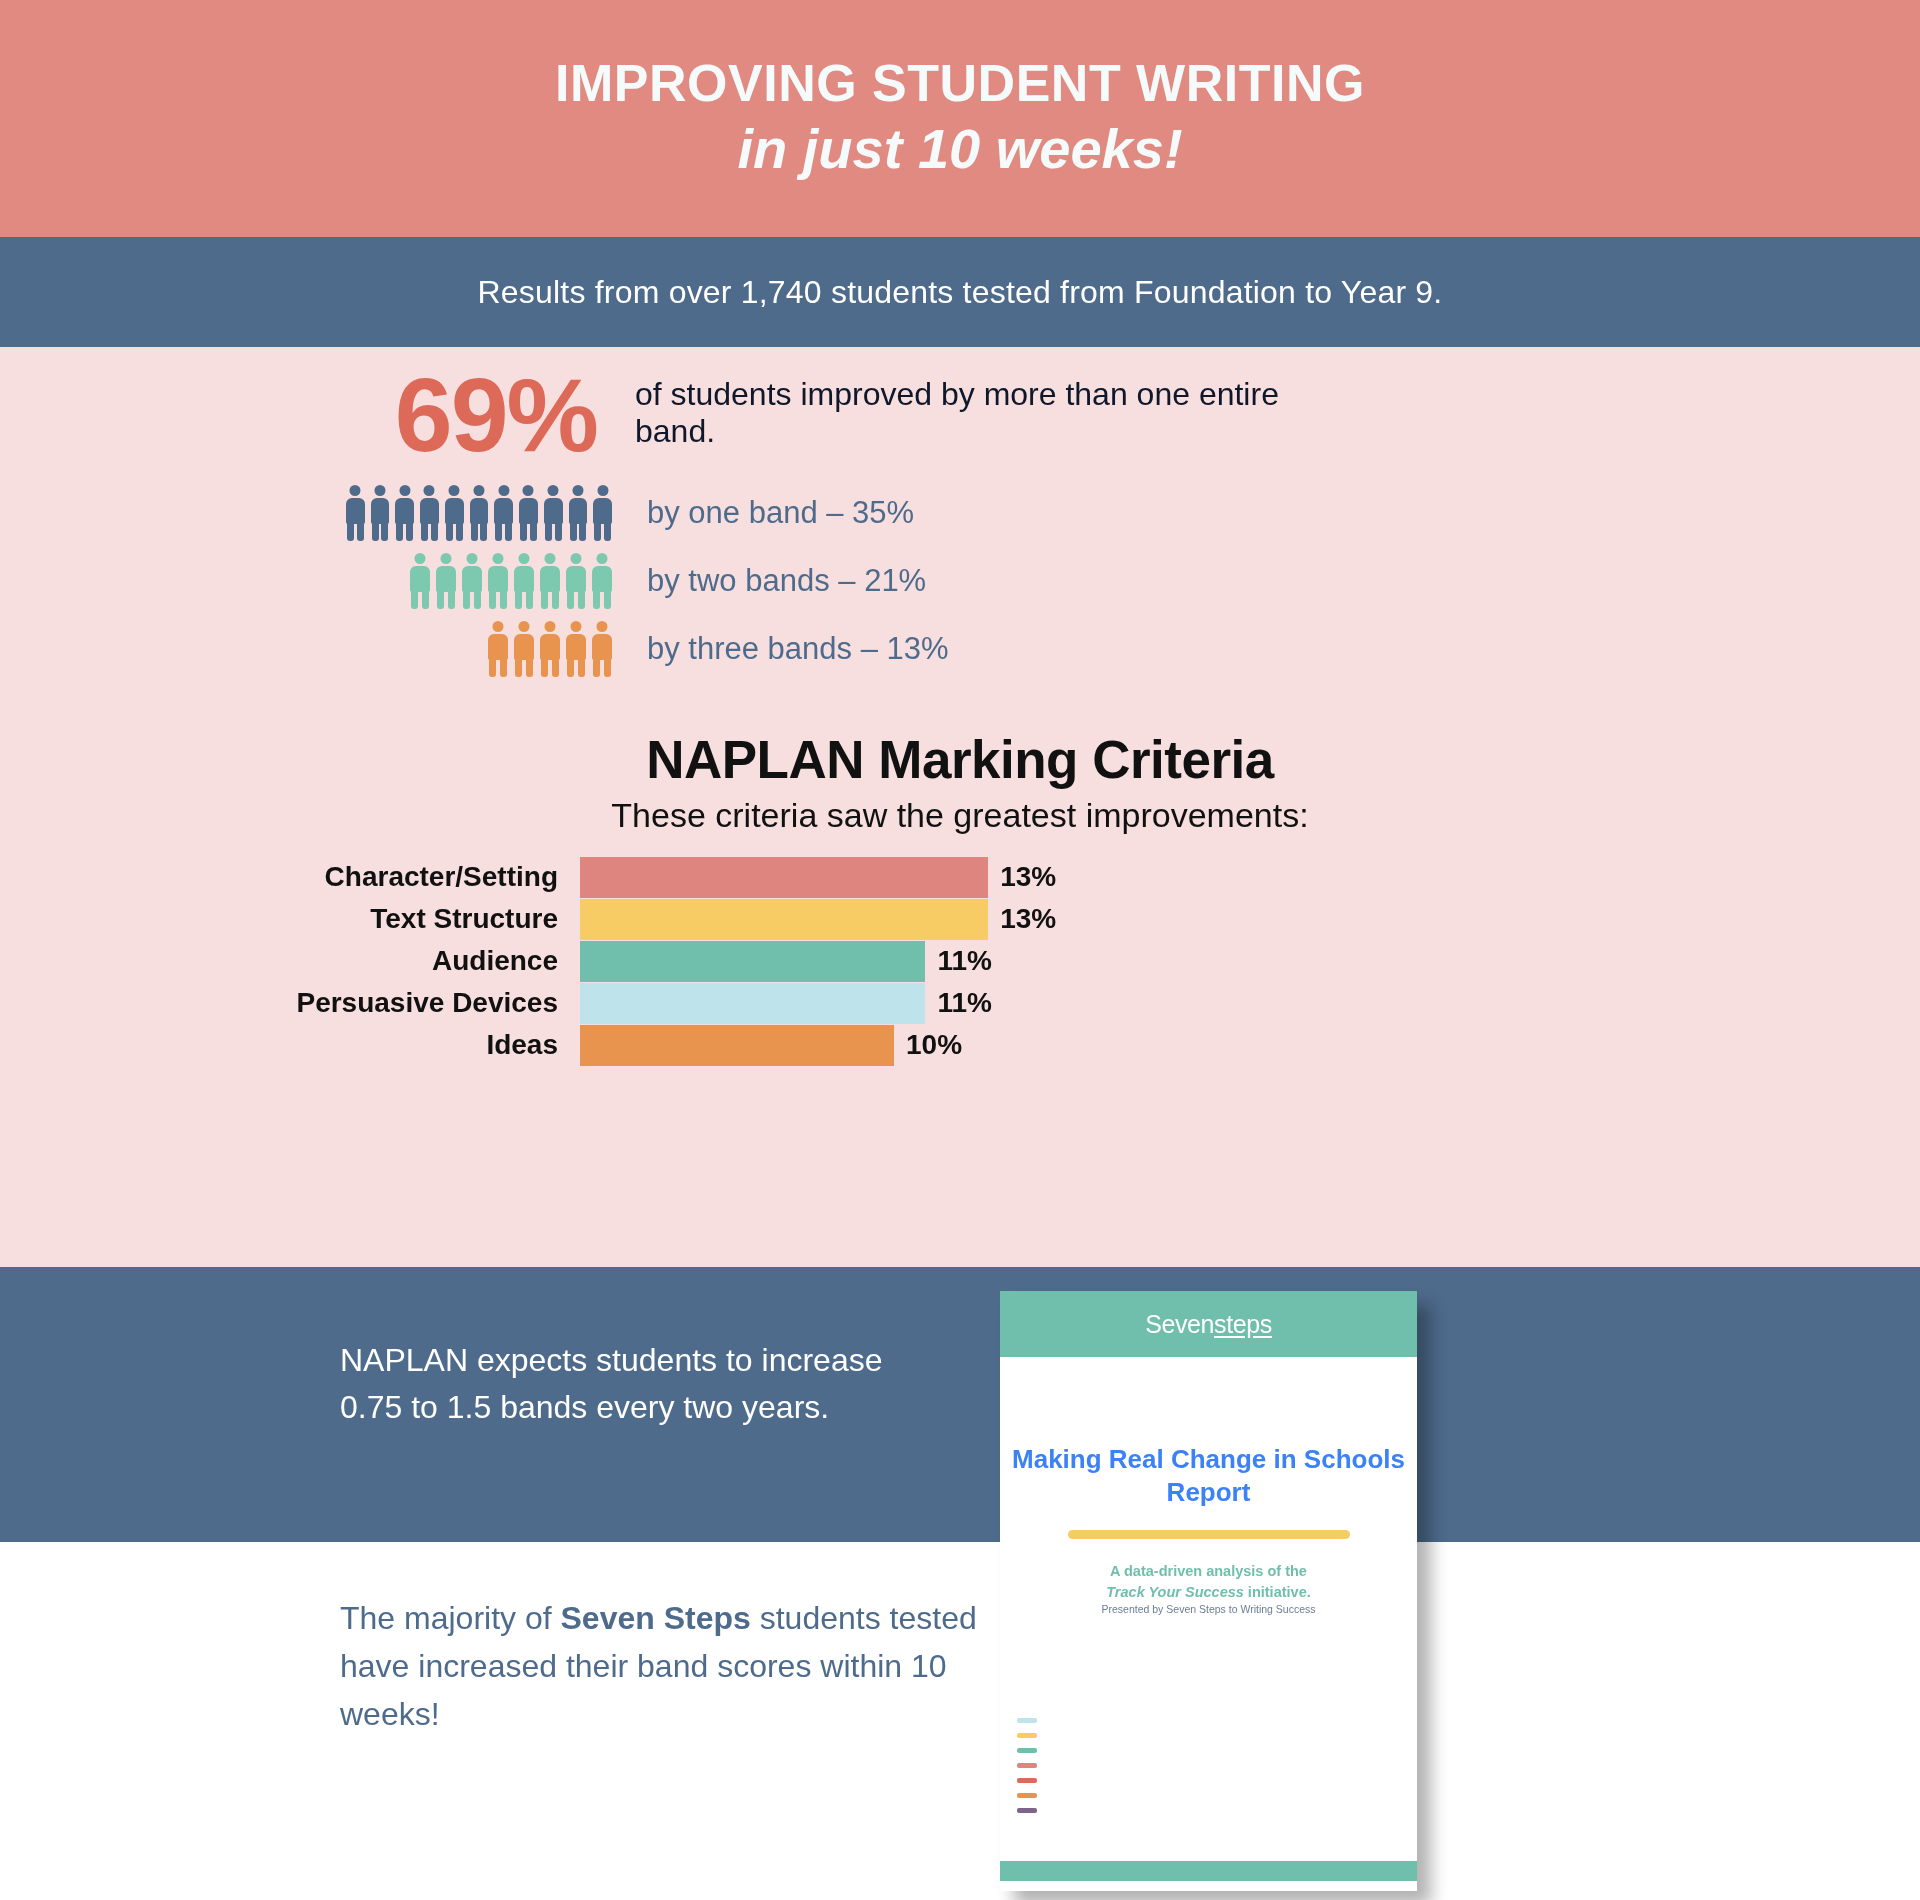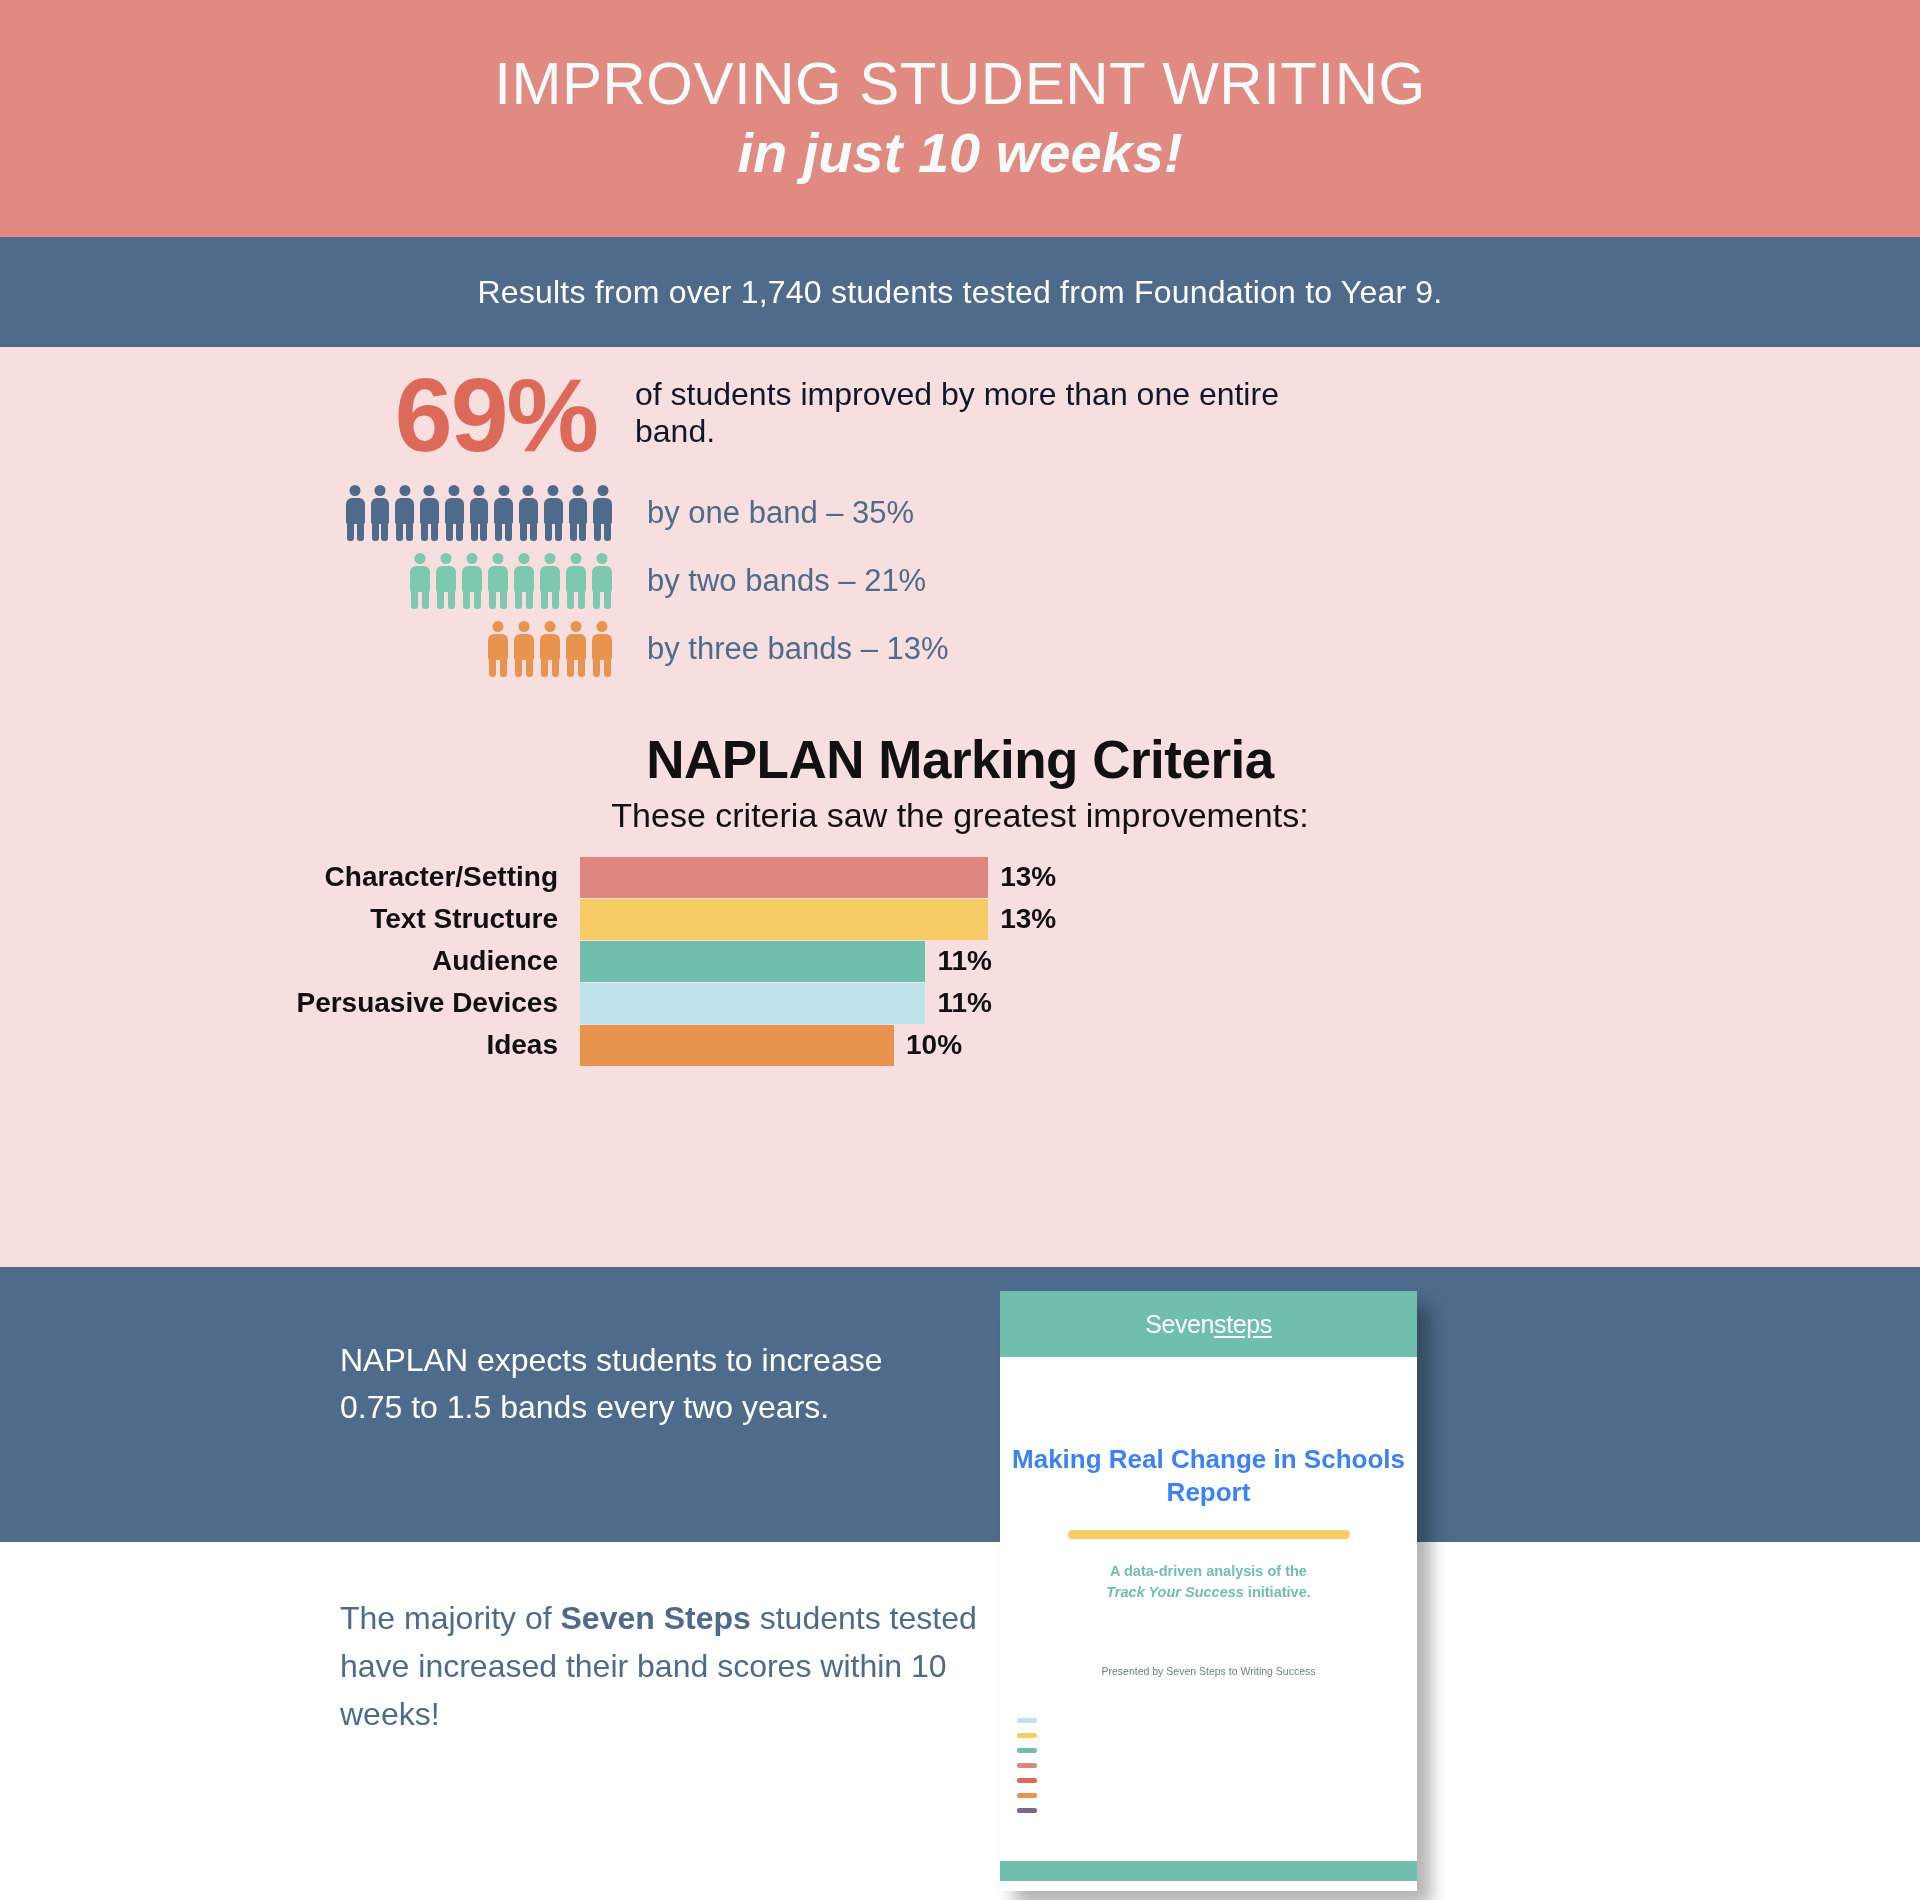--- a/index.html
+++ b/index.html
@@ -13,21 +13,21 @@
 
   
   .band-title{
     background:#E08A82;
     height:237px;
     display:flex; flex-direction:column;
     align-items:center; justify-content:center;
     color:#F5FAFB;
   }
   .title-main{
-    font-size:60px; font-weight:normal; letter-spacing:.5px;
+    font-size:52px; font-weight:bold; letter-spacing:.5px;
     line-height:1.05; text-transform:uppercase;
   }
   .title-sub{
     font-size:56px; font-weight:bold; font-style:italic;
     line-height:1.15; margin-top:6px;
   }
 
   
   .band-results{
     background:#4E6B8C;
@@ -154,21 +154,21 @@
   .report-rule{
     width:282px; height:9px; background:#F8CC64;
     border-radius:5px; margin:22px auto 0;
   }
   .report-desc{
     color:#6FBFAC; font-weight:bold; font-size:14.5px;
     text-align:center; line-height:1.45; margin-top:22px;
   }
   .report-desc i{ font-style:italic; }
   .report-presented{
-    color:#6B7D94; font-size:10.5px; text-align:center; margin-top:62px;
+    color:#6B7D94; font-size:10.5px; text-align:center; 
   }
   .report-swatches{
     position:absolute; left:17px; bottom:78px;
     display:flex; flex-direction:column; gap:10px;
   }
   .swatch{ width:20px; height:5px; border-radius:2px; }
   .report-foot{
     position:absolute; left:0; right:0; bottom:10px;
     height:20px; background:#6FBFAC;
   }

